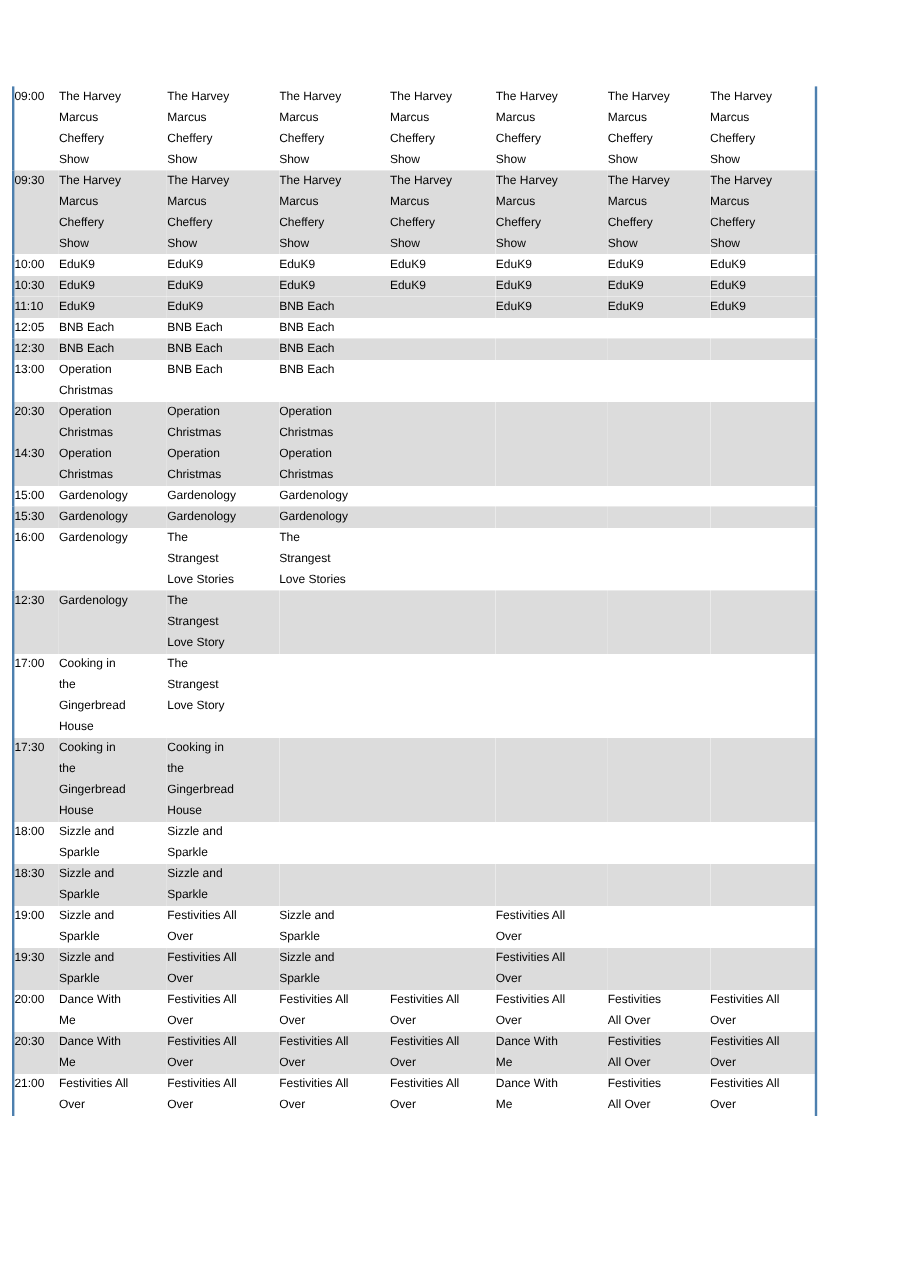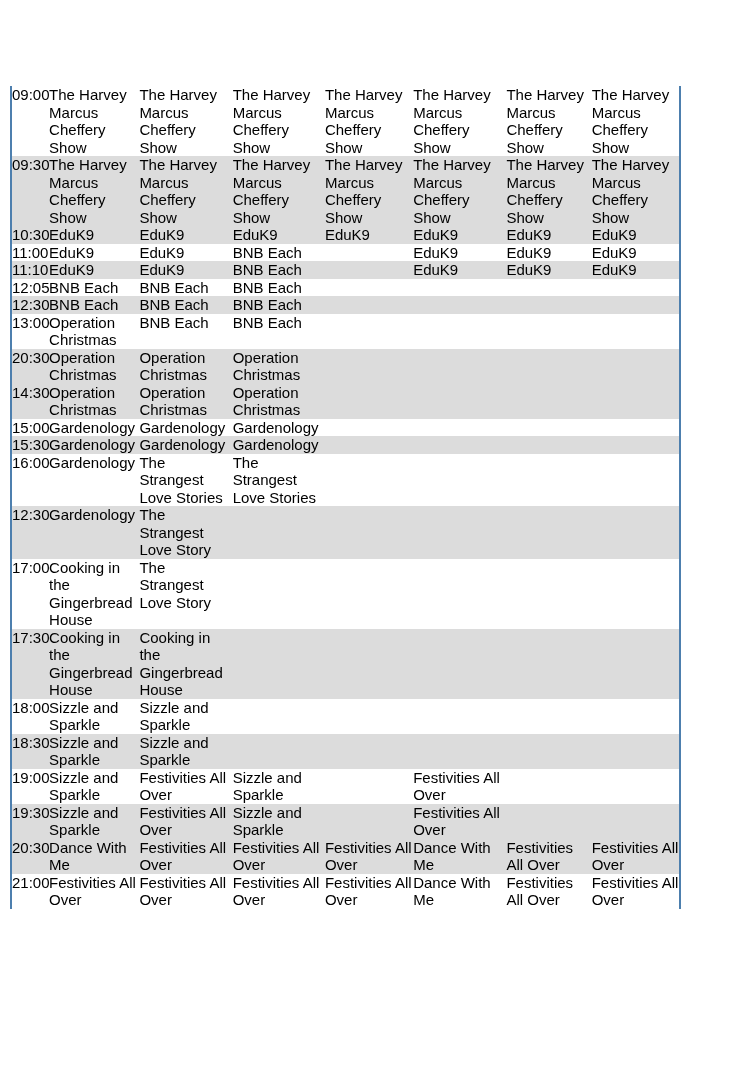--- a/index.html
+++ b/index.html
@@ -12,27 +12,27 @@
     width: 755px;
     height: 1068px;
     background: #ffffff;
     overflow: hidden;
     font-family: "Liberation Sans", sans-serif;
     color: #000000;
   }
   table.schedule {
     position: absolute;
     left: 10px;
-    top: 86px;
+    top: 72px;
     border-collapse: collapse;
     table-layout: fixed;
     width: 671px;
     border-left: 2px solid var(--border-color, #4d7fae);
     border-right: 2px solid var(--border-color, #4d7fae);
-    font-size: 15px;
+    font-size: 10px;
     line-height: 17.5px;
     color: #000000;
   }
   table.schedule td {
     padding: 0;
     margin: 0;
     vertical-align: top;
     overflow: hidden;
   }
   td.time {
@@ -117,36 +117,36 @@
 Show</td>
           <td class="prog">The Harvey
 Marcus
 Cheffery
 Show</td>
           <td class="prog">The Harvey
 Marcus
 Cheffery
 Show</td>
         </tr>
+        <tr>
+          <td class="time">10:00</td>
+          <td class="prog">EduK9</td>
+          <td class="prog">EduK9</td>
+          <td class="prog">EduK9</td>
+          <td class="prog">EduK9</td>
+          <td class="prog">EduK9</td>
+          <td class="prog">EduK9</td>
+          <td class="prog">EduK9</td>
+        </tr>
         <tr class="stripe">
           <td class="time">10:30</td>
           <td class="prog">EduK9</td>
           <td class="prog">EduK9</td>
           <td class="prog">EduK9</td>
           <td class="prog">EduK9</td>
-          <td class="prog">EduK9</td>
-          <td class="prog">EduK9</td>
-          <td class="prog">EduK9</td>
-        </tr>
-        <tr>
-          <td class="time">11:00</td>
-          <td class="prog">EduK9</td>
-          <td class="prog">EduK9</td>
-          <td class="prog">BNB Each</td>
-          <td class="prog"></td>
           <td class="prog">EduK9</td>
           <td class="prog">EduK9</td>
           <td class="prog">EduK9</td>
         </tr>
         <tr class="stripe">
           <td class="time">11:10</td>
           <td class="prog">EduK9</td>
           <td class="prog">EduK9</td>
           <td class="prog">BNB Each</td>
           <td class="prog"></td>
@@ -333,20 +333,37 @@
           <td class="prog">Festivities All
 Over</td>
           <td class="prog">Sizzle and
 Sparkle</td>
           <td class="prog"></td>
           <td class="prog">Festivities All
 Over</td>
           <td class="prog"></td>
           <td class="prog"></td>
         </tr>
+        <tr>
+          <td class="time">20:00</td>
+          <td class="prog">Dance With
+Me</td>
+          <td class="prog">Festivities All
+Over</td>
+          <td class="prog">Festivities All
+Over</td>
+          <td class="prog">Festivities All
+Over</td>
+          <td class="prog">Festivities All
+Over</td>
+          <td class="prog">Festivities
+All Over</td>
+          <td class="prog">Festivities All
+Over</td>
+        </tr>
         <tr class="stripe">
           <td class="time">20:30</td>
           <td class="prog">Dance With
 Me</td>
           <td class="prog">Festivities All
 Over</td>
           <td class="prog">Festivities All
 Over</td>
           <td class="prog">Festivities All
 Over</td>

